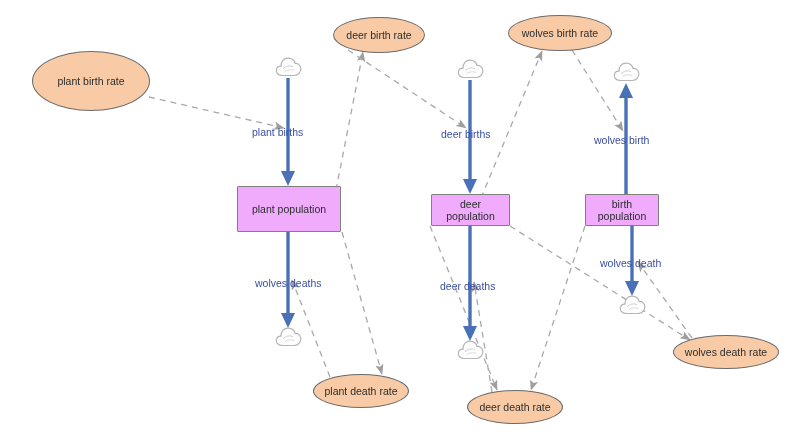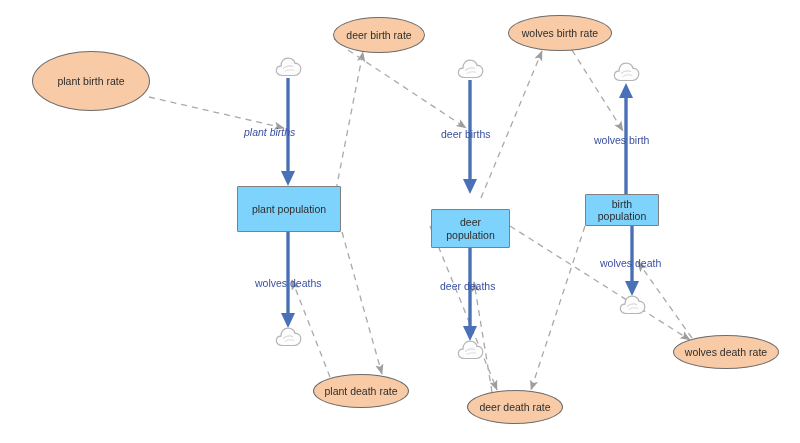--- a/index.html
+++ b/index.html
@@ -25,21 +25,21 @@
   .node {
     position: absolute;
     box-sizing: border-box;
     display: flex;
     align-items: center;
     justify-content: center;
     text-align: center;
     line-height: 1.15;
   }
   .stock {
-    background: #7dd3fc;
+    background: #f0abfc;
     border: 1.4px solid #808080;
     color: #2d2d2d;
     font-size: 10.5px;
     border-radius: 1px;
   }
   .aux {
     background: #f8cba6;
     border: 1.4px solid #6b6b6b;
     border-radius: 50%;
     color: #2d2d2d;
@@ -127,21 +127,21 @@
           <path d="M8.0,13.8 C10.5,11.0 14.5,10.2 18.0,11.6" fill="none" stroke="#cfcfcf" stroke-width="1"></path>
           <path d="M9.6,16.6 C12.4,14.6 16.2,14.3 19.2,15.4" fill="none" stroke="#dcdcdc" stroke-width="1"></path>
         </g>
       </g>
   </svg>
 
   <div id="nodes-layer">
       <div class="node stock" style="left: 237px; top: 186px; width: 104px; height: 46px;">
         <span>plant population</span>
       </div>
-      <div class="node stock" style="left: 431px; top: 209px; width: 79px; height: 39px;">
+      <div class="node stock" style="left: 431px; top: 194px; width: 79px; height: 32px;">
         <div><span>deer</span><br><span>population</span></div>
       </div>
       <div class="node stock" style="left: 585px; top: 194px; width: 74px; height: 32px;">
         <div><span>birth</span><br><span>population</span></div>
       </div>
       <div class="node aux" style="left: 32px; top: 51px; width: 118px; height: 60px;">
         <span>plant birth rate</span>
       </div>
       <div class="node aux" style="left: 333px; top: 17px; width: 92px; height: 36px; text-align: right;">
         <span>deer birth rate</span>
@@ -153,21 +153,21 @@
         <span>plant death rate</span>
       </div>
       <div class="node aux" style="left: 467px; top: 390px; width: 96px; height: 34px;">
         <span>deer death rate</span>
       </div>
       <div class="node aux" style="left: 673px; top: 335px; width: 106px; height: 34px;">
         <span>wolves death rate</span>
       </div>
     </div>
   <div id="flow-labels-layer">
-      <div class="flow-label" style="left: 244px; top: 127px; font-style: italic;">plant births</div>
+      <div class="flow-label" style="left: 252px; top: 127px;">plant births</div>
       <div class="flow-label" style="left: 441px; top: 129px;">deer births</div>
       <div class="flow-label" style="left: 594px; top: 135px;">wolves birth</div>
       <div class="flow-label" style="left: 255px; top: 278px;">wolves deaths</div>
       <div class="flow-label" style="left: 440px; top: 281px;">deer deaths</div>
       <div class="flow-label" style="left: 600px; top: 258px; text-align: right;">wolves death</div>
     </div>
 
 </div>
 
 </body></html>

